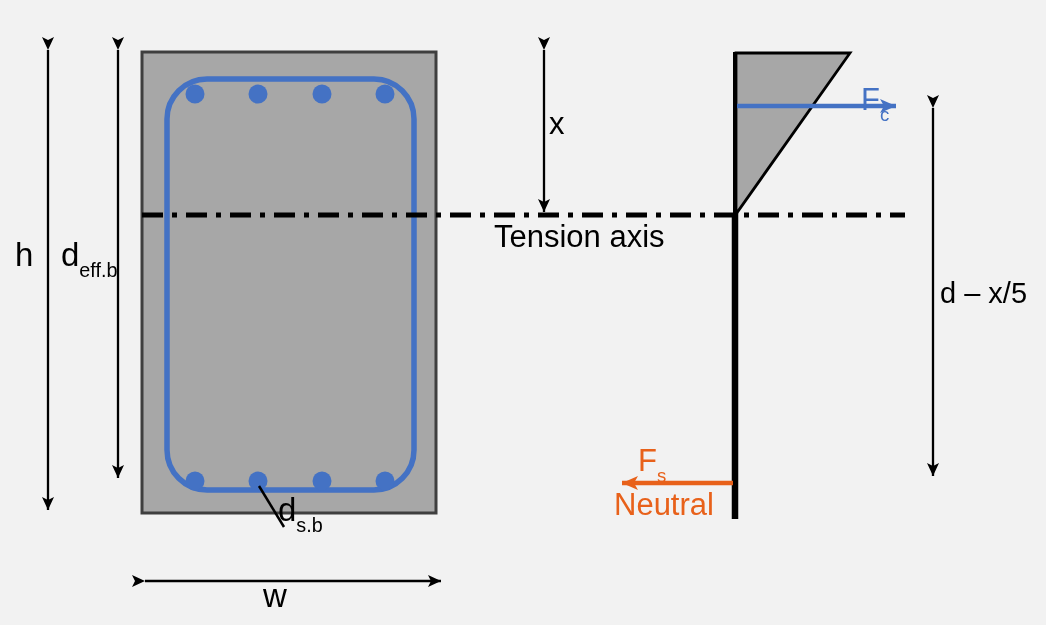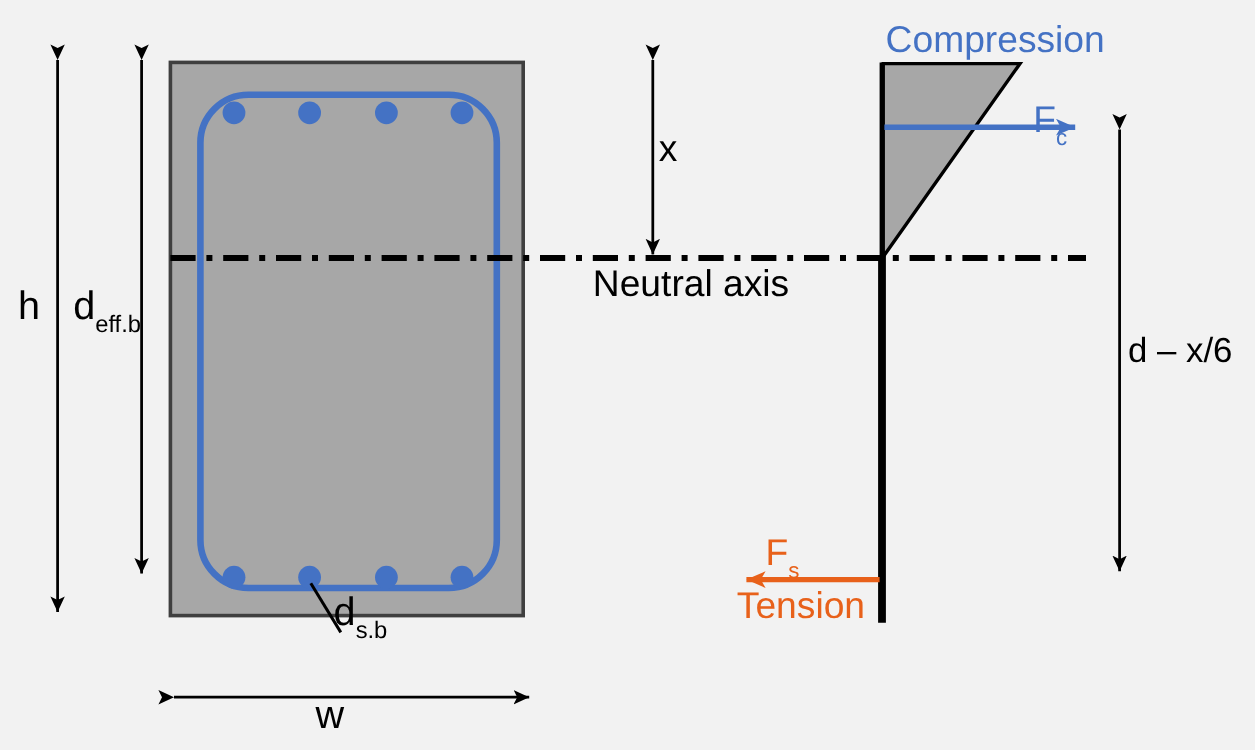--- a/index.html
+++ b/index.html
@@ -114,36 +114,33 @@
 
   <div class="lbl big" style="left:263px; top:578px;">
     <span>w</span>
   </div>
 
   <div class="lbl" style="left:549px; top:107px;">
     <span>x</span>
   </div>
 
   <div class="lbl" style="left:494px; top:220px;">
-    <span>Neutral axis</span>
+    <span>Tension axis</span>
   </div>
 
-  <div class="lbl blue" style="left:738px; top:16px;">
-    <span>Compression</span>
-  </div>
 
   <div class="lbl blue" style="left:861px; top:83px;">
     <span>F</span><sub>c</sub>
   </div>
 
   <div class="lbl" style="left:940px; top:278px; font-size:29px;">
-    <span>d – x/6</span>
+    <span>d – x/5</span>
   </div>
 
   <div class="lbl orange" style="left:638px; top:444px;">
     <span>F</span><sub>s</sub>
   </div>
 
   <div class="lbl orange" style="left:614px; top:488px;">
-    <span>Tension</span>
+    <span>Neutral</span>
   </div>
 
 </div>
 
 </body></html>

